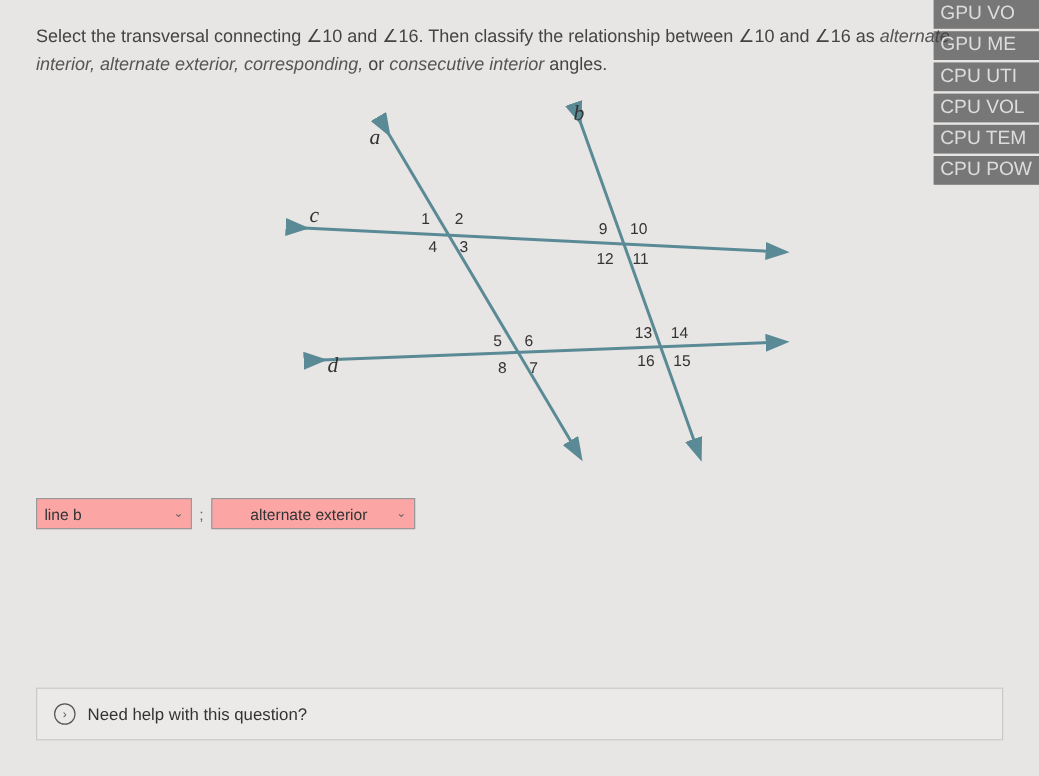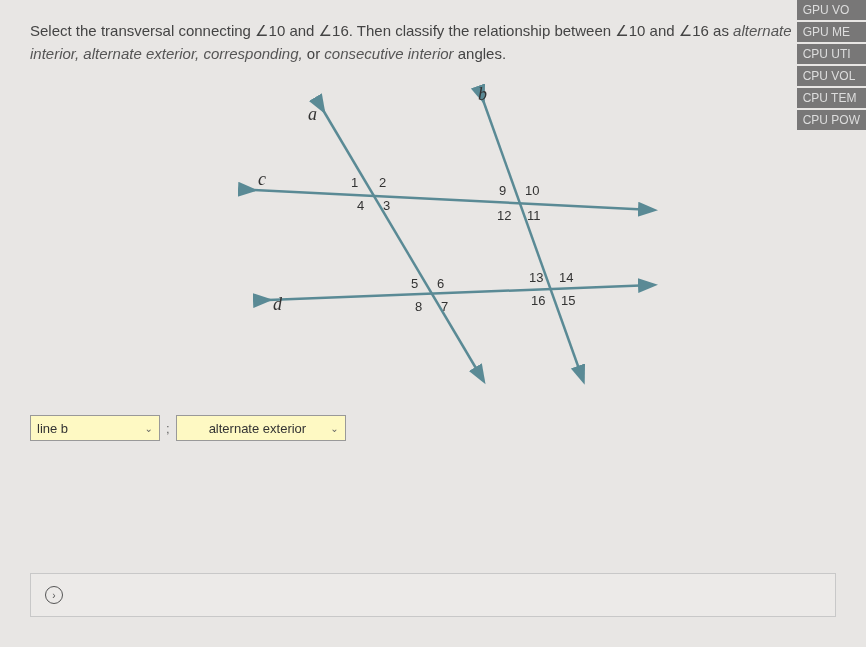--- a/index.html
+++ b/index.html
@@ -39,21 +39,21 @@
     fill: #333;
   }
   .answer-row {
     margin-top: 20px;
     display: flex;
     gap: 6px;
     align-items: center;
   }
   .answer-select {
     border: 1px solid #999;
-    background: #fef9c3;
+    background: #fca5a5;
     padding: 4px 6px;
     font-size: 13px;
     color: #333;
     height: 26px;
     display: flex;
     align-items: center;
     gap: 20px;
     cursor: pointer;
   }
   .answer-select.sel1 { width: 130px; justify-content: space-between; }
@@ -89,21 +89,21 @@
     border-radius: 50%;
     display: flex; align-items: center; justify-content: center;
     font-size: 10px; color: #555;
   }
   .overlay {
     position: absolute;
     top: 0; right: 0;
     display: flex;
     flex-direction: column;
     gap: 2px;
-    font-size: 12px;
+    font-size: 16px;
     color: #ddd;
   }
   .overlay-item {
     background: rgba(60,60,60,0.65);
     padding: 3px 6px;
     text-align: left;
     min-width: 48px;
   }
 </style>
 </head>
@@ -167,20 +167,21 @@
   </div>
   <div class="sep">;</div>
   <div class="answer-select sel2">
     <span>alternate exterior</span>
     <span class="chev">⌄</span>
   </div>
 </div>
 
 <div class="help-bar">
   <span class="circ">›</span>
+  <span>Need help with this question?</span>
 </div>
 
 <div class="overlay">
   <div class="overlay-item">GPU VO</div>
   <div class="overlay-item">GPU ME</div>
   <div class="overlay-item">CPU UTI</div>
   <div class="overlay-item">CPU VOL</div>
   <div class="overlay-item">CPU TEM</div>
   <div class="overlay-item">CPU POW</div>
 </div>

